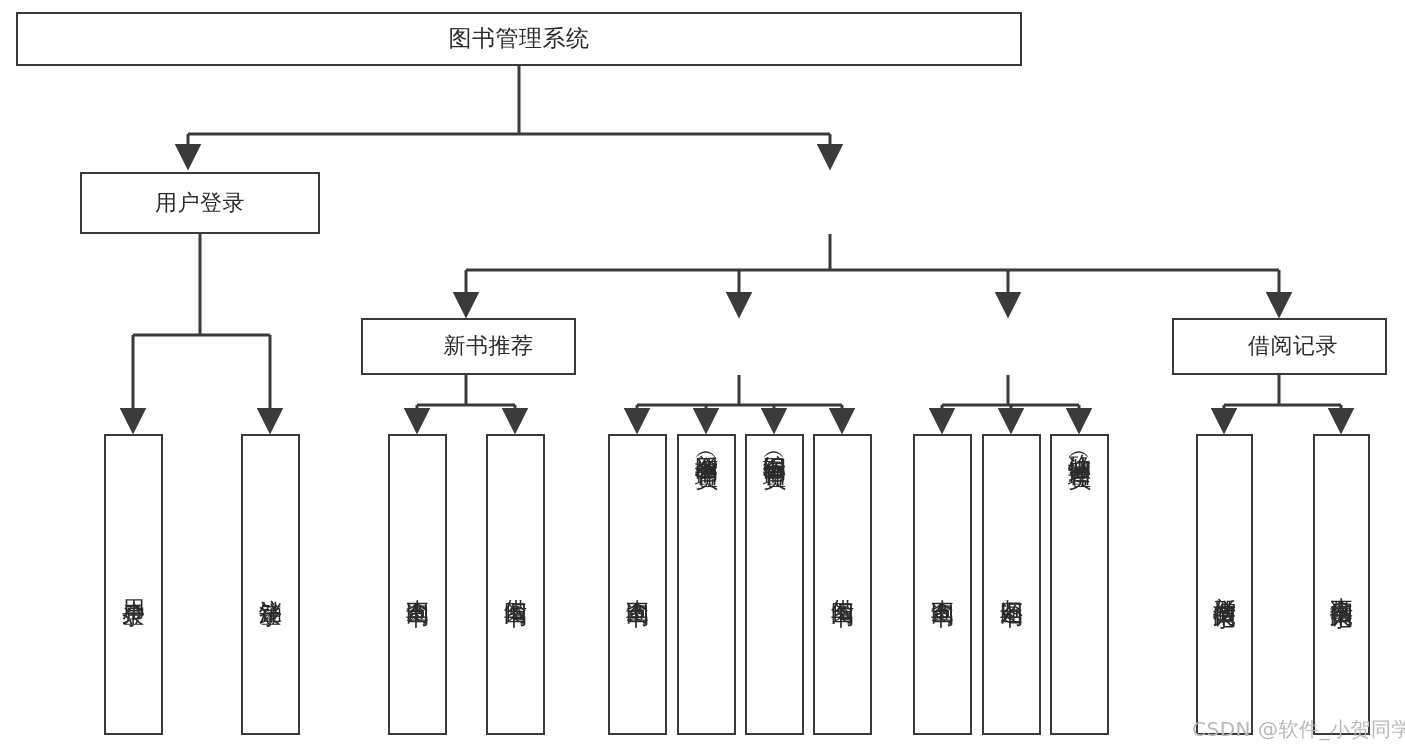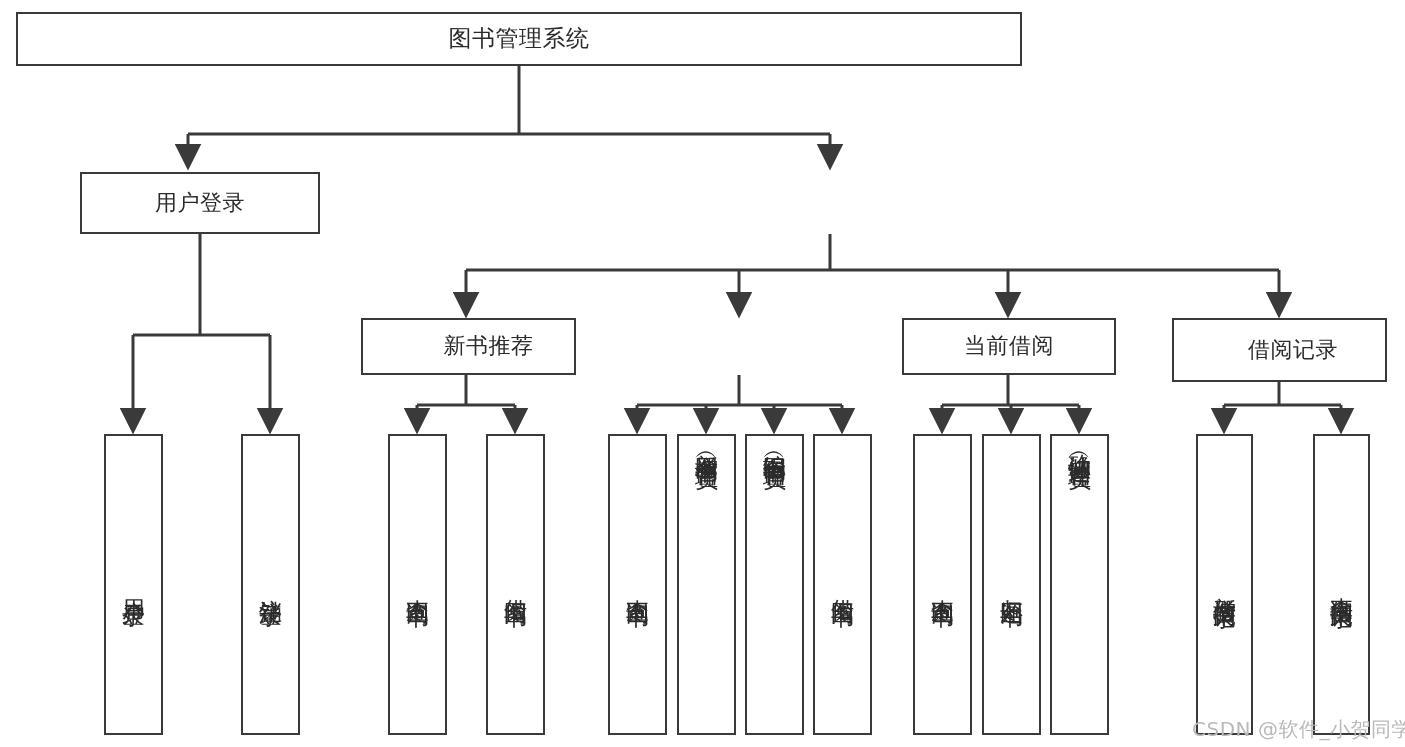--- a/index.html
+++ b/index.html
@@ -136,24 +136,21 @@
     <span class="node-label">图书管理系统</span>
   </div>
 
   <div class="node h" style="left:80px; top:172px; width:240px; height:62px;">
     <span class="node-label">用户登录</span>
   </div>
 
   <div class="node h" style="left:361px; top:318px; width:215px; height:57px;padding-left:40px;">
     <span class="node-label">新书推荐</span>
   </div>
-  <div class="node h" style="left:902px; top:318px; width:214px; height:57px;">
-    <span class="node-label">当前借阅</span>
-  </div>
-  <div class="node h" style="left:1172px; top:318px; width:215px; height:64px;padding-left:27px;">
+  <div class="node h" style="left:1172px; top:318px; width:215px; height:57px;padding-left:27px;">
     <span class="node-label">借阅记录</span>
   </div>
 
   <div class="node v centered" style="left:104px; top:434px; width:59px; height:301px;">
     <span class="node-label">用户登录</span>
   </div>
   <div class="node v centered" style="left:241px; top:434px; width:59px; height:301px;">
     <span class="node-label">注销登录</span>
   </div>
 

